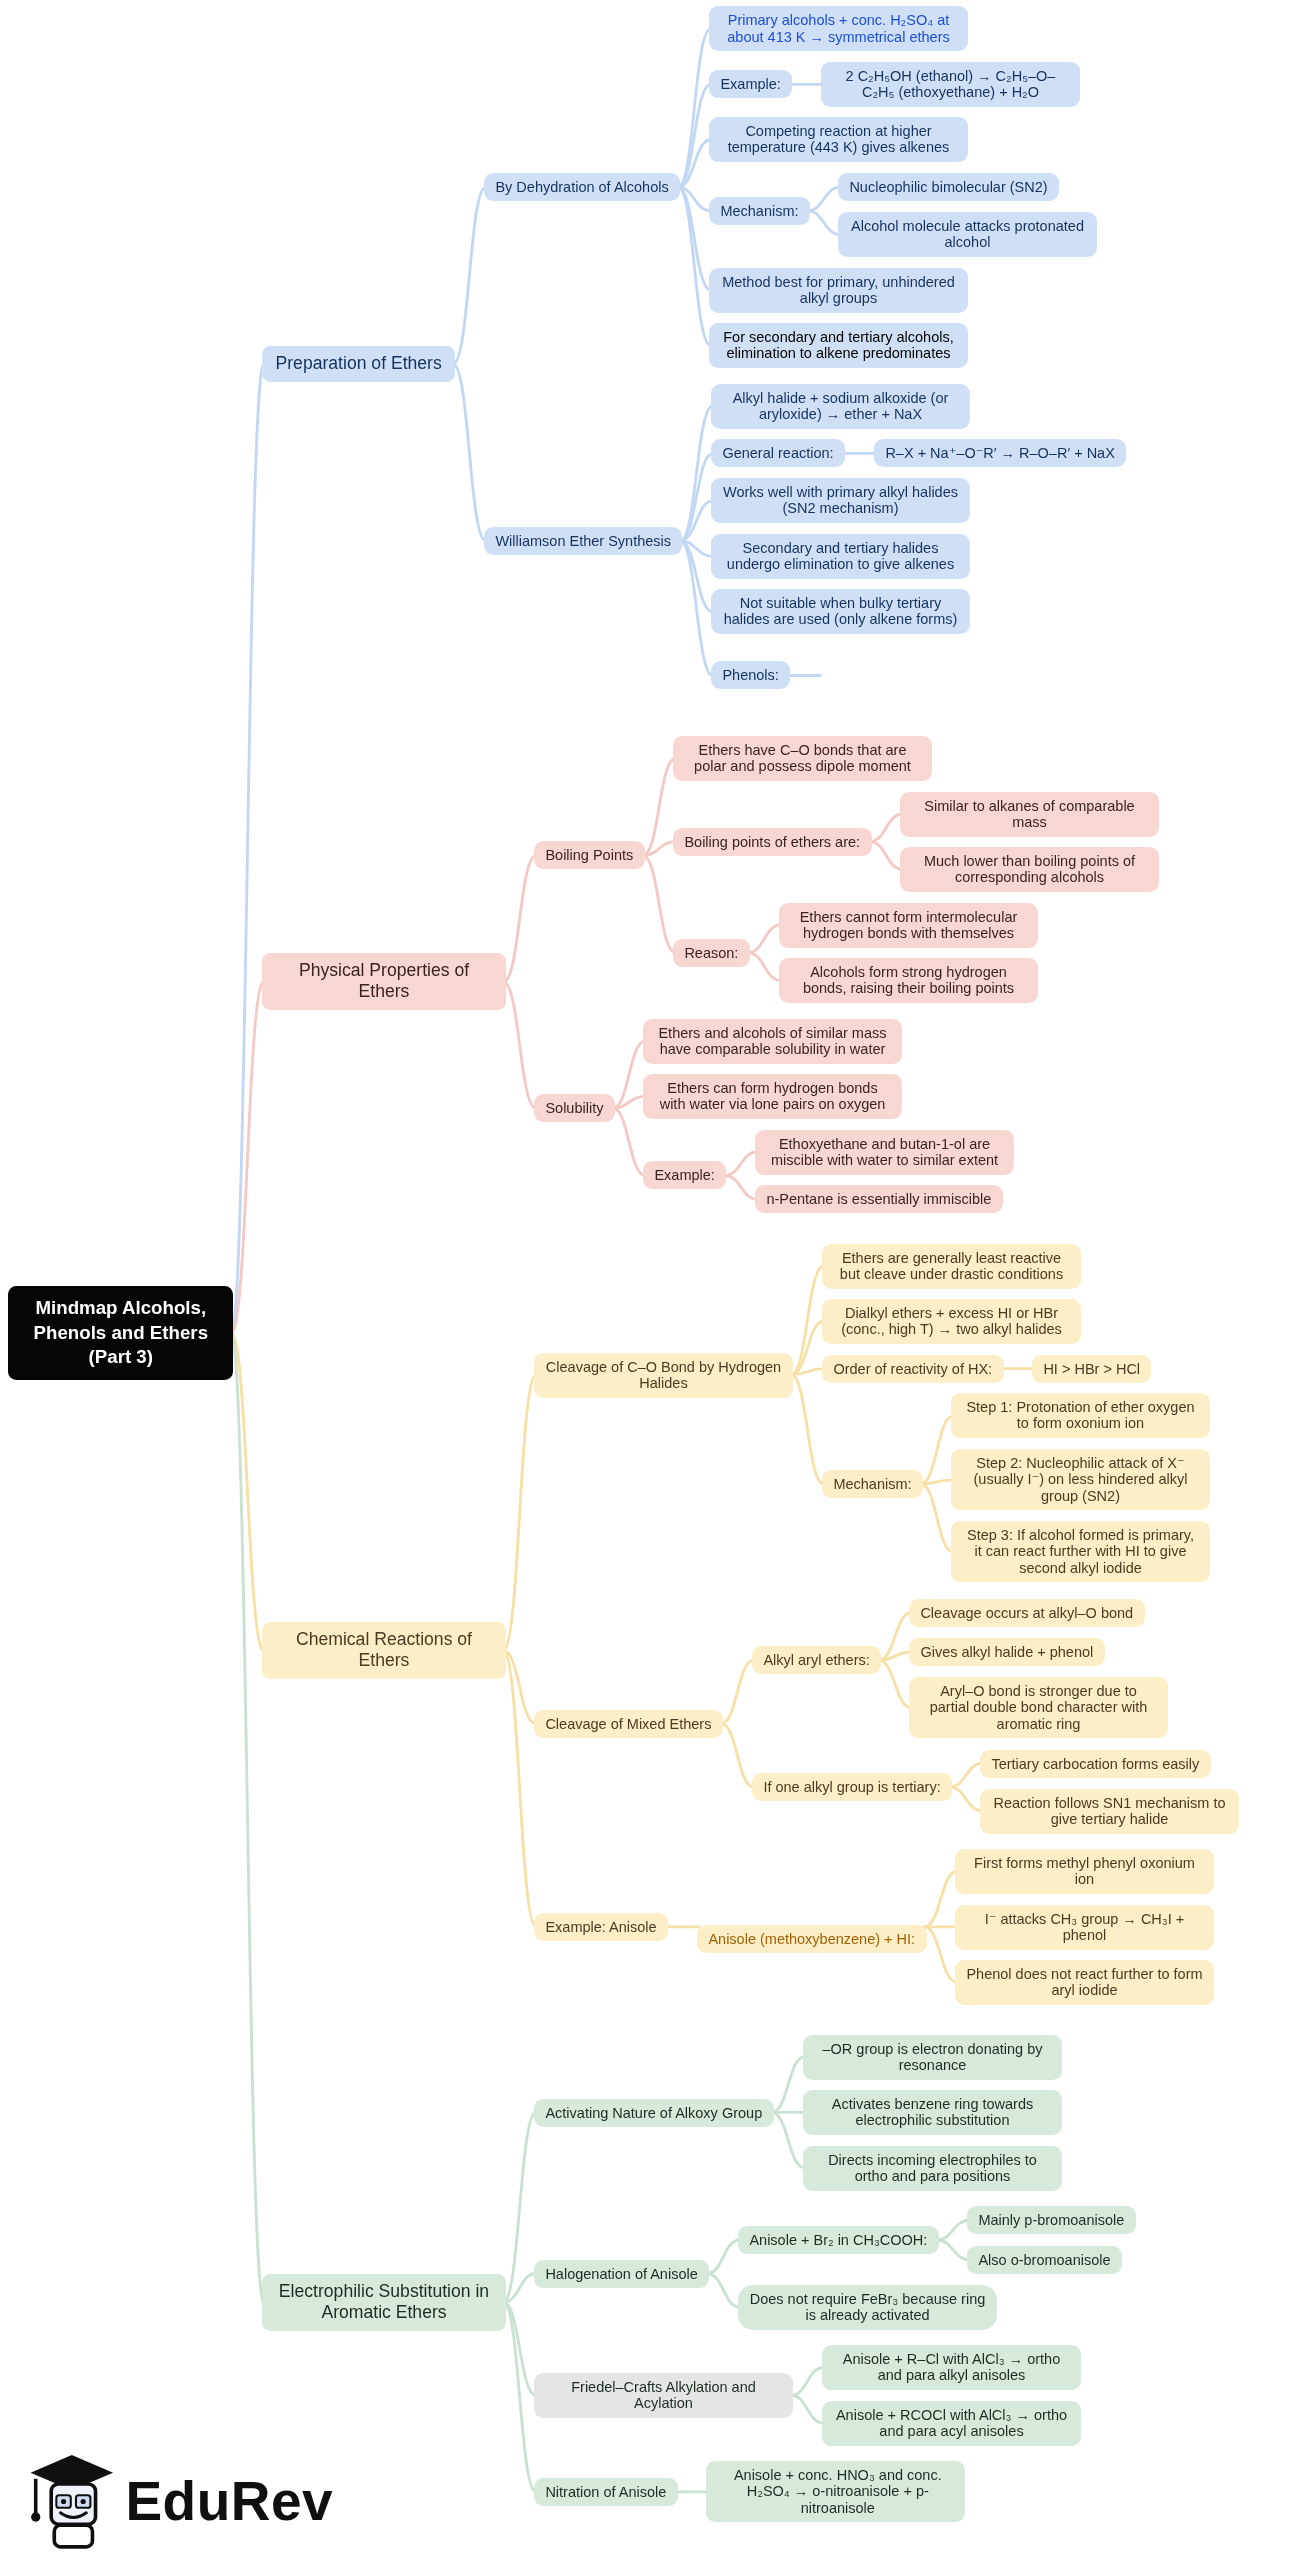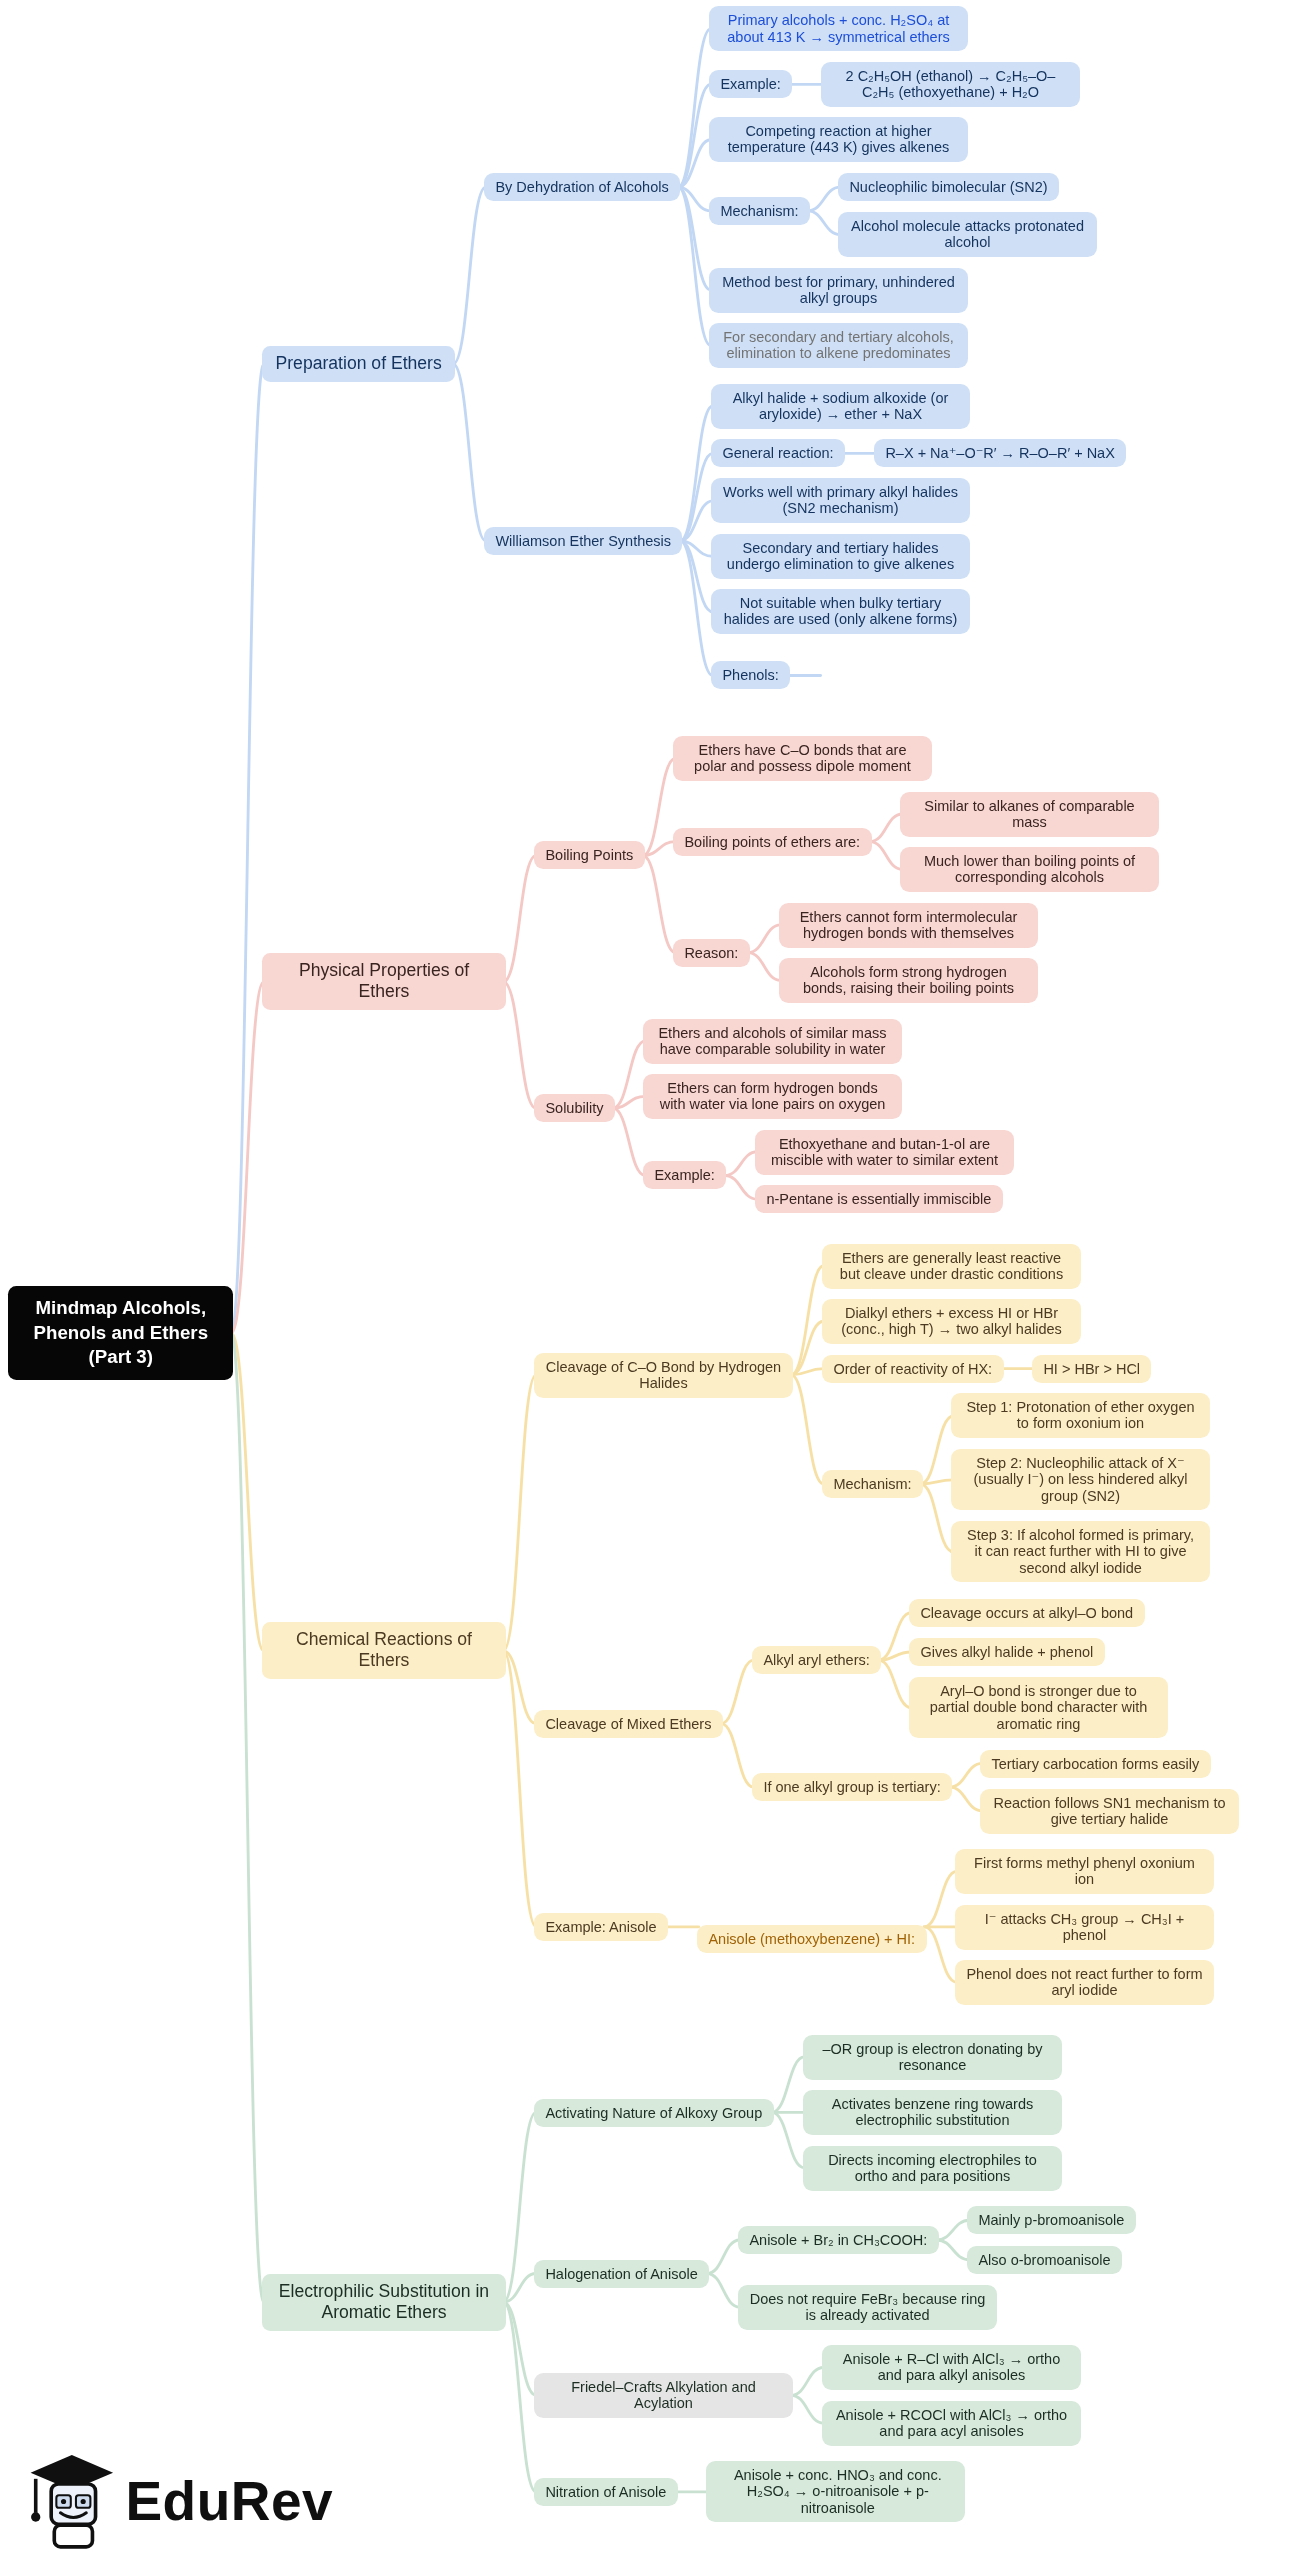--- a/index.html
+++ b/index.html
@@ -107,21 +107,21 @@
     <div class="node node-title" style="background: rgb(207, 224, 246); color: rgb(20, 51, 94); left: 262px; top: 346px; visibility: visible;">Preparation of Ethers</div>
     <div class="node node-item" style="background: rgb(207, 224, 246); color: rgb(20, 51, 94); left: 484px; top: 173px; visibility: visible;">By Dehydration of Alcohols</div>
     <div class="node node-item" style="background: rgb(207, 224, 246); color: #1d4ed8; left: 709px; top: 6.2px; visibility: visible;">Primary alcohols + conc. H₂SO₄ at about 413 K → symmetrical ethers</div>
     <div class="node node-item" style="background: rgb(207, 224, 246); color: rgb(20, 51, 94); left: 709px; top: 70px; visibility: visible;">Example:</div>
     <div class="node node-item" style="background: rgb(207, 224, 246); color: rgb(20, 51, 94); left: 821px; top: 62px; visibility: visible;">2 C₂H₅OH (ethanol) → C₂H₅–O–C₂H₅ (ethoxyethane) + H₂O</div>
     <div class="node node-item" style="background: rgb(207, 224, 246); color: rgb(20, 51, 94); left: 709px; top: 117px; visibility: visible;">Competing reaction at higher temperature (443 K) gives alkenes</div>
     <div class="node node-item" style="background: rgb(207, 224, 246); color: rgb(20, 51, 94); left: 709px; top: 197px; visibility: visible;">Mechanism:</div>
     <div class="node node-item" style="background: rgb(207, 224, 246); color: rgb(20, 51, 94); left: 838px; top: 173px; visibility: visible;">Nucleophilic bimolecular (SN2)</div>
     <div class="node node-item" style="background: rgb(207, 224, 246); color: rgb(20, 51, 94); left: 838px; top: 212px; visibility: visible;">Alcohol molecule attacks protonated alcohol</div>
     <div class="node node-item" style="background: rgb(207, 224, 246); color: rgb(20, 51, 94); left: 709px; top: 268px; visibility: visible;">Method best for primary, unhindered alkyl groups</div>
-    <div class="node node-item" style="background: rgb(207, 224, 246); color: #737373; left: 709px; top: 323px; visibility: visible;">For secondary and tertiary alcohols, elimination to alkene predominates</div>
+    <div class="node node-item" style="background: rgb(207, 224, 246); color: #000000; left: 709px; top: 323px; visibility: visible;">For secondary and tertiary alcohols, elimination to alkene predominates</div>
     <div class="node node-item" style="background: rgb(207, 224, 246); color: rgb(20, 51, 94); left: 484px; top: 527px; visibility: visible;">Williamson Ether Synthesis</div>
     <div class="node node-item" style="background: rgb(207, 224, 246); color: rgb(20, 51, 94); left: 711px; top: 384px; visibility: visible;">Alkyl halide + sodium alkoxide (or aryloxide) → ether + NaX</div>
     <div class="node node-item" style="background: rgb(207, 224, 246); color: rgb(20, 51, 94); left: 711px; top: 439px; visibility: visible;">General reaction:</div>
     <div class="node node-item" style="background: rgb(207, 224, 246); color: rgb(20, 51, 94); left: 874px; top: 439px; visibility: visible;">R–X + Na⁺–O⁻R′ → R–O–R′ + NaX</div>
     <div class="node node-item" style="background: rgb(207, 224, 246); color: rgb(20, 51, 94); left: 711px; top: 478px; visibility: visible;">Works well with primary alkyl halides (SN2 mechanism)</div>
     <div class="node node-item" style="background: rgb(207, 224, 246); color: rgb(20, 51, 94); left: 711px; top: 534px; visibility: visible;">Secondary and tertiary halides undergo elimination to give alkenes</div>
     <div class="node node-item" style="background: rgb(207, 224, 246); color: rgb(20, 51, 94); left: 711px; top: 589px; visibility: visible;">Not suitable when bulky tertiary halides are used (only alkene forms)</div>
     <div class="node node-item" style="background: rgb(207, 224, 246); color: rgb(20, 51, 94); left: 711px; top: 661px; visibility: visible;">Phenols:</div>
     <div class="node node-title" style="background: rgb(248, 215, 211); color: rgb(58, 36, 32); left: 262px; top: 953px; visibility: visible;">Physical Properties of Ethers</div>
     <div class="node node-item" style="background: rgb(248, 215, 211); color: rgb(58, 36, 32); left: 534px; top: 841px; visibility: visible;">Boiling Points</div>
@@ -163,21 +163,21 @@
     <div class="node node-item" style="background: rgb(252, 238, 198); color: rgb(76, 58, 34); left: 955px; top: 1960px; visibility: visible;">Phenol does not react further to form aryl iodide</div>
     <div class="node node-title" style="background: rgb(214, 233, 219); color: rgb(28, 46, 35); left: 262px; top: 2274px; visibility: visible;">Electrophilic Substitution in Aromatic Ethers</div>
     <div class="node node-item" style="background: rgb(214, 233, 219); color: rgb(28, 46, 35); left: 534px; top: 2099px; visibility: visible;">Activating Nature of Alkoxy Group</div>
     <div class="node node-item" style="background: rgb(214, 233, 219); color: rgb(28, 46, 35); left: 803px; top: 2035px; visibility: visible;">–OR group is electron donating by resonance</div>
     <div class="node node-item" style="background: rgb(214, 233, 219); color: rgb(28, 46, 35); left: 803px; top: 2090px; visibility: visible;">Activates benzene ring towards electrophilic substitution</div>
     <div class="node node-item" style="background: rgb(214, 233, 219); color: rgb(28, 46, 35); left: 803px; top: 2146px; visibility: visible;">Directs incoming electrophiles to ortho and para positions</div>
     <div class="node node-item" style="background: rgb(214, 233, 219); color: rgb(28, 46, 35); left: 534px; top: 2260px; visibility: visible;">Halogenation of Anisole</div>
     <div class="node node-item" style="background: rgb(214, 233, 219); color: rgb(28, 46, 35); left: 738px; top: 2226px; visibility: visible;">Anisole + Br₂ in CH₃COOH:</div>
     <div class="node node-item" style="background: rgb(214, 233, 219); color: rgb(28, 46, 35); left: 967px; top: 2206px; visibility: visible;">Mainly p-bromoanisole</div>
     <div class="node node-item" style="background: rgb(214, 233, 219); color: rgb(28, 46, 35); left: 967px; top: 2246px; visibility: visible;">Also o-bromoanisole</div>
-    <div class="node node-item" style="background: rgb(214, 233, 219); color: rgb(28, 46, 35); left: 738px; top: 2285px; visibility: visible;">Does not require FeBr₃ because ring is already activated</div>
+    <div class="node node-item" style="background: rgb(214, 233, 219); color: rgb(28, 46, 35); left: 738px; top: 2285px; visibility: visible; border-radius: 15px;">Does not require FeBr₃ because ring is already activated</div>
     <div class="node node-item" style="background: #e5e5e5; color: rgb(28, 46, 35); left: 534px; top: 2373px; visibility: visible;">Friedel–Crafts Alkylation and Acylation</div>
     <div class="node node-item" style="background: rgb(214, 233, 219); color: rgb(28, 46, 35); left: 822px; top: 2345px; visibility: visible;">Anisole + R–Cl with AlCl₃ → ortho and para alkyl anisoles</div>
     <div class="node node-item" style="background: rgb(214, 233, 219); color: rgb(28, 46, 35); left: 822px; top: 2401px; visibility: visible;">Anisole + RCOCl with AlCl₃ → ortho and para acyl anisoles</div>
     <div class="node node-item" style="background: rgb(214, 233, 219); color: rgb(28, 46, 35); left: 534px; top: 2478px; visibility: visible;">Nitration of Anisole</div>
     <div class="node node-item" style="background: rgb(214, 233, 219); color: rgb(28, 46, 35); left: 706px; top: 2461px; visibility: visible; padding-left: 16px;">Anisole + conc. HNO₃ and conc. H₂SO₄ → o-nitroanisole + p-nitroanisole</div>
   </div>
 
 <div id="logo">
   <svg width="91" height="98" viewBox="0 0 175 190">
     <path d="M22 52 L22 118" stroke="#101010" stroke-width="7" fill="none"></path>

